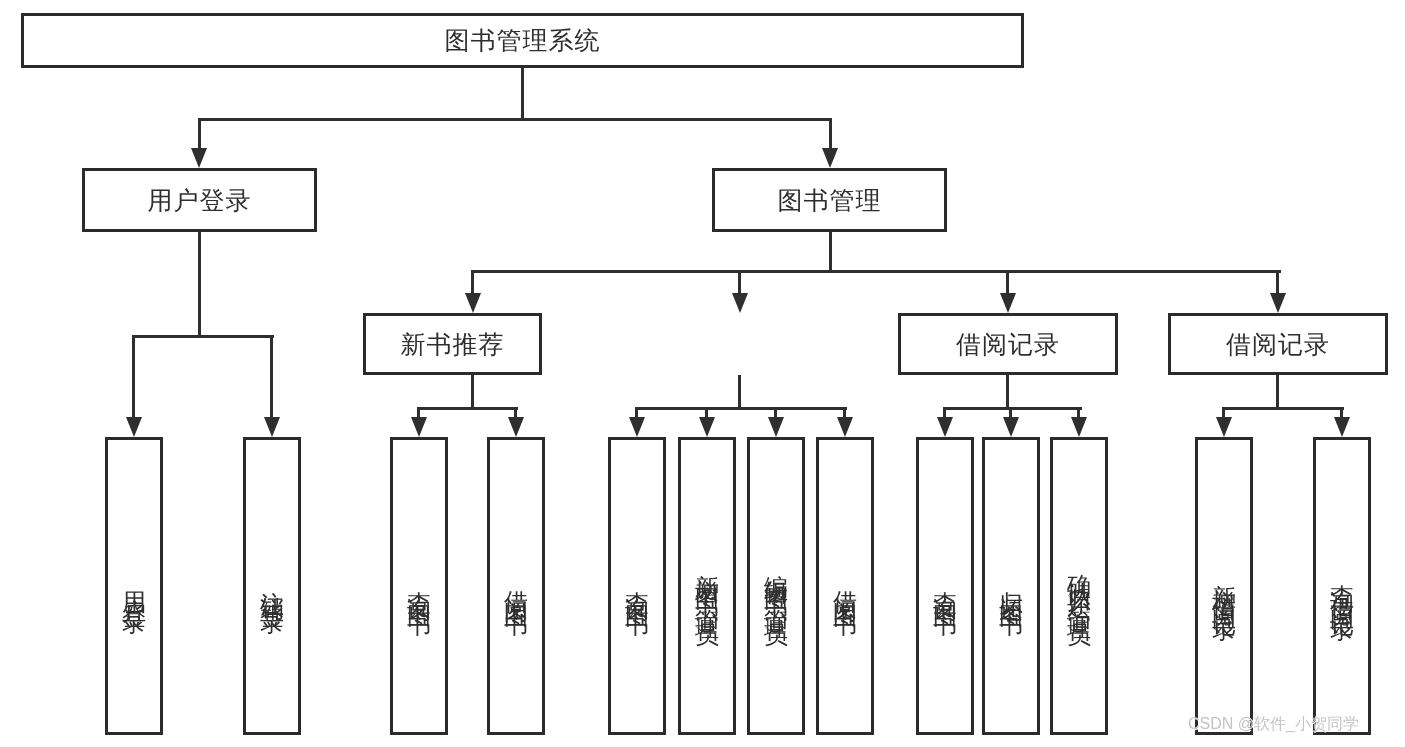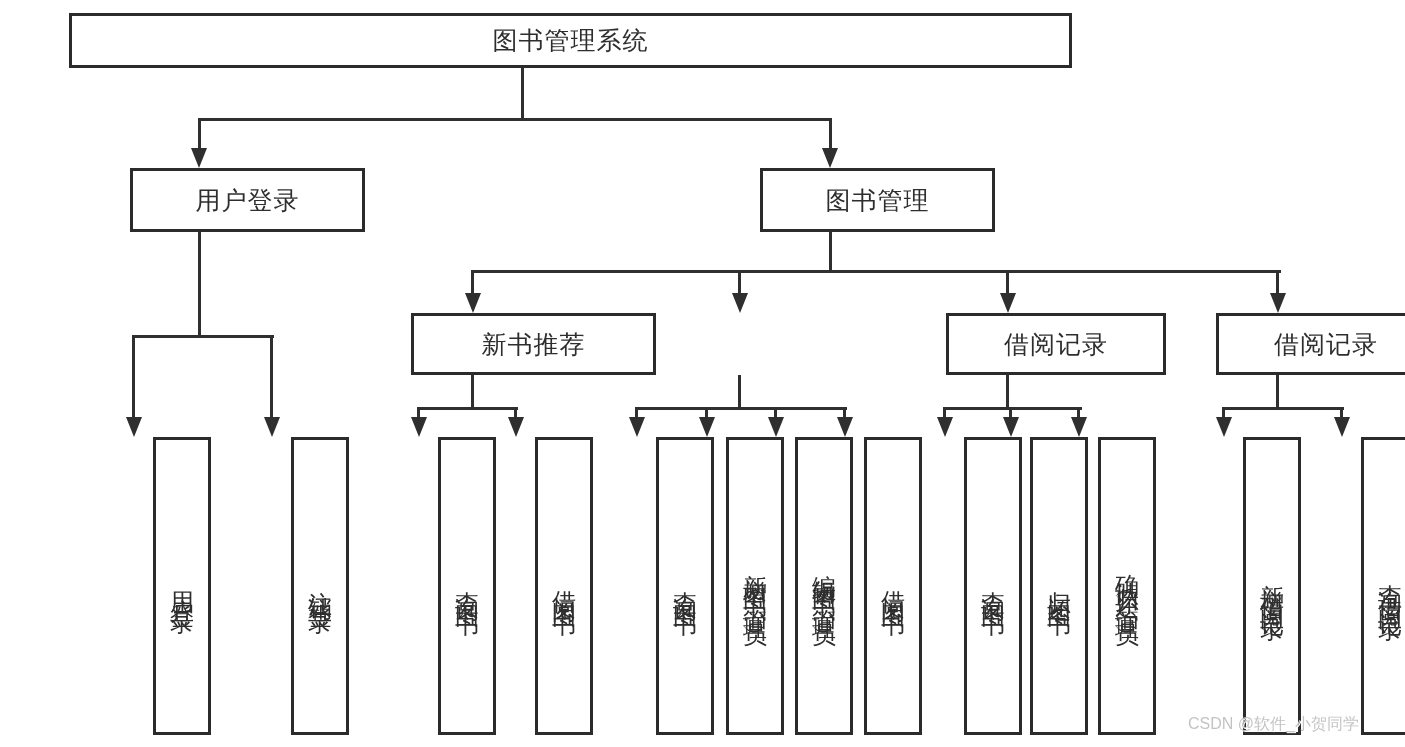--- a/index.html
+++ b/index.html
@@ -12,21 +12,20 @@
     font-family: "Liberation Sans", sans-serif;
   }
   .box {
     position: absolute;
     box-sizing: border-box;
     background: #ffffff;
     border: 3px solid #2b2b2b;
     display: flex;
     align-items: center;
     justify-content: center;
-    margin-left: 48px;
   }
   .box .lbl {
     font-size: 25px;
     color: #2e2e2e;
     white-space: nowrap;
     letter-spacing: 1px;
   }
   .box.v .lbl {
     writing-mode: vertical-rl;
     text-orientation: mixed;
@@ -87,21 +86,21 @@
   <div class="hline" style="left:471px; top:270px; width:810px;"></div>
   <div class="vline" style="left:471px; top:270px; height:25px;"></div>
   <div class="arr" style="left:465px; top:293px;"></div>
   <div class="vline" style="left:738px; top:270px; height:25px;"></div>
   <div class="arr" style="left:732px; top:293px;"></div>
   <div class="vline" style="left:1006px; top:270px; height:25px;"></div>
   <div class="arr" style="left:1000px; top:293px;"></div>
   <div class="vline" style="left:1276px; top:270px; height:25px;"></div>
   <div class="arr" style="left:1270px; top:293px;"></div>
 
-  <div class="box" style="left:363px; top:313px; width:245px; height:62px;">
+  <div class="box" style="left:363px; top:313px; width:179px; height:62px;">
     <span class="lbl">新书推荐</span>
   </div>
   <div class="box" style="left:898px; top:313px; width:220px; height:62px;">
     <span class="lbl">借阅记录</span>
   </div>
   <div class="box" style="left:1168px; top:313px; width:220px; height:62px;">
     <span class="lbl">借阅记录</span>
   </div>
 
   <div class="vline" style="left:471px; top:375px; height:35px;"></div>

